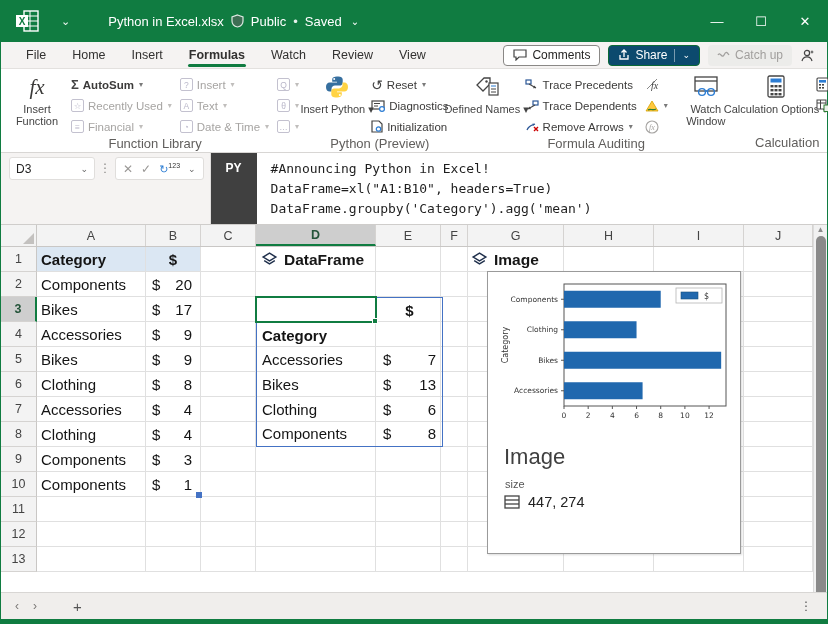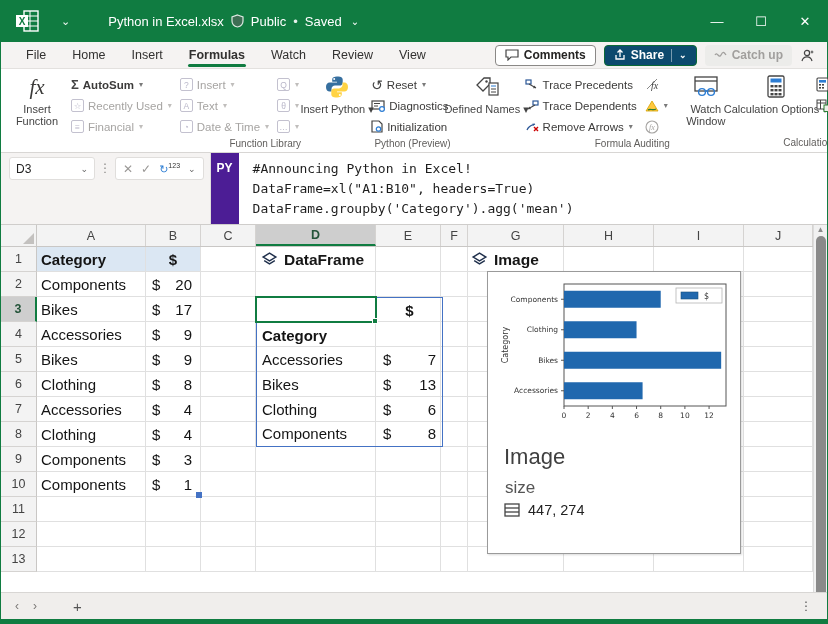--- a/index.html
+++ b/index.html
@@ -17,32 +17,32 @@
   .win-controls { margin-left:auto; display:flex; height:100%; }
   .win-btn { width:44px; height:100%; display:flex; align-items:center; justify-content:center; font-size:13px; color:#fff; }
 
   
   .tabrow { height:27px; background:#f5f3f2; display:flex; align-items:center; border-bottom:1px solid #e3e1df; flex-shrink:0; }
   .menu-tabs { display:flex; align-items:center; height:100%; margin-left:12px; }
   .menu-tab { padding:0 13px; height:100%; display:flex; align-items:center; font-size:12.5px; color:#323130; cursor:default; position:relative; }
   .menu-tab.active { font-weight:bold; }
   .menu-tab.active::after { content:""; position:absolute; left:12px; right:12px; bottom:1px; height:3px; background:#107C41; border-radius:2px; }
   .tabrow-right { margin-left:auto; display:flex; align-items:center; gap:8px; margin-right:10px; }
-  .pill { display:flex; align-items:center; gap:5px; height:21px; padding:0 9px; border-radius:4px; font-size:12px;font-weight:bold; }
+  .pill { display:flex; align-items:center; gap:5px; height:21px; padding:0 9px; border-radius:4px; font-size:12px; }
   .pill.comments { background:#fff; border:1px solid #8a8886; color:#252423; }
   .pill.share { background:#0c4a6e; color:#fff; border:1px solid #0b6a36; }
   .pill.share .divider { width:1px; height:13px; background:rgba(255,255,255,.45); margin:0 2px; }
   .pill.catchup { background:#ececea; color:#a19f9d; }
   .people-btn { color:#444; font-size:14px; display:flex; align-items:center; }
 
   
   .ribbon { height:84px; background:#fff; display:flex; align-items:stretch; border-bottom:1px solid #d8d6d4; padding:3px 4px 0 4px; flex-shrink:0; }
   .rgroup { display:flex; flex-direction:column; padding:0 4px; }
   .rgroup-body { flex:1; display:flex; align-items:flex-start; gap:4px; }
-  .rgroup-label { height:16px; text-align:right; font-size:10px; color:#605e5c; line-height:14px; white-space:nowrap; }
+  .rgroup-label { height:16px; text-align:center; font-size:13px; color:#605e5c; line-height:14px; white-space:nowrap; }
   .rdivider { width:1px; background:#e1dfdd; margin:2px 0; }
   .bigbtn { width:56px; display:flex; flex-direction:column; align-items:center; text-align:center; font-size:11px; color:#444; line-height:12px; padding-top:2px; gap:3px; }
   .bigbtn .bigicon { height:26px; display:flex; align-items:center; justify-content:center; }
   .smallcol { display:flex; flex-direction:column; justify-content:flex-start; padding-top:2px; }
   .smallbtn { height:21px; display:flex; align-items:center; gap:4px; font-size:11.5px; color:#3b3a39; white-space:nowrap; padding:0 2px; }
   .smallbtn.disabled { color:#a6a4a2; }
   .smallbtn .chev { font-size:8px; color:#7a7a7a; margin-left:1px; }
   .smallbtn.disabled .chev { color:#c0bebc; }
   .boxicon { width:13px; height:13px; border:1px solid #9a98a6; border-radius:2px; font-size:8.5px; display:flex; align-items:center; justify-content:center; color:#7a78a6; background:#fff; }
   .smallbtn.disabled .boxicon { border-color:#c3c1cf; color:#b9b7c9; }
@@ -54,21 +54,21 @@
   .fb-left { display:flex; align-items:flex-start; padding:4px 0 0 8px; gap:4px; }
   .namebox { width:86px; height:23px; background:#fff; border:1px solid #e0deDC; border-radius:3px; display:flex; align-items:center; padding:0 6px; font-size:12px; color:#222; }
   .namebox .nb-chev { margin-left:auto; font-size:9px; color:#666; }
   .fb-dots { color:#8a8886; font-size:12px; padding-top:4px; }
   .fb-icons { height:23px; background:#fff; border:1px solid #e0deDC; border-radius:3px; display:flex; align-items:center; gap:8px; padding:0 7px; }
   .fb-icons .gray { color:#9a9896; font-size:12px; }
   .fb-icons .blue123 { color:#2b7cd3; font-size:11px; position:relative; }
   .fb-icons .blue123 sup { font-size:7px; color:#333; }
   .fb-icons .chev { font-size:9px; color:#666; }
   .fb-formula { flex:1; background:#fff; margin:0 0 0 6px; border-left:1px solid #e0deDC; display:flex; align-items:stretch; }
-  .py-badge { width:28px; background:#4c1d95; color:#fff; font-weight:bold; font-size:12px; display:flex; justify-content:center; padding-top:8px; flex-shrink:0; }
+  .py-badge { width:46px; background:#404040; color:#fff; font-weight:bold; font-size:12px; display:flex; justify-content:center; padding-top:8px; flex-shrink:0; }
   .code { padding:6px 0 0 14px; font-family:"DejaVu Sans Mono", monospace; font-size:13px; line-height:20px; color:#1e1e1e; white-space:pre; }
 
   
   .grid-area { flex:1; display:flex; overflow:hidden; background:#fff; }
   .sheet { flex:1; display:flex; flex-direction:column; }
   .col-headers { height:22px; display:flex; flex-shrink:0; background:#f3f3f3; border-bottom:1px solid #c9c7c5; }
   .corner { border-right:1px solid #c9c7c5; background:#f3f3f3; position:relative; }
   .corner::after { content:""; position:absolute; right:2px; bottom:2px; border-left:11px solid transparent; border-bottom:11px solid #c3c1bf; }
   .col-h { display:flex; align-items:center; justify-content:center; font-size:12.5px; color:#444; border-right:1px solid #d5d3d1; }
   .col-h.active { background:#cecece; border-bottom:2px solid #107C41; color:#24543a; font-weight:bold; }
@@ -89,21 +89,21 @@
   .df-grid { display:flex; flex-direction:column; height:100%; font-size:15px; color:#141414; }
   .df-row { height:25px; display:flex; align-items:center; }
   .df-name { width:118px; padding-left:5px; white-space:nowrap; }
   .df-valcell { flex:1; display:flex; align-items:center; justify-content:space-between; padding:0 6px 0 8px; }
   .active-cell { border:2px solid #107C41; background:#fff; }
   .active-cell .handle { position:absolute; right:-3px; bottom:-3px; width:6px; height:6px; background:#107C41; border:1px solid #fff; }
   .b10-mark { width:6px; height:6px; background:#4472c4; }
 
   .image-card { background:#fff; border:1px solid #9a9a9a; box-shadow:1px 1px 2px rgba(0,0,0,.15); }
   .img-title { font-size:22px; color:#404040; margin:14px 0 0 16px; }
-  .img-size-label { font-size:17px; color:#555; margin:8px 0 0 17px; }
+  .img-size-label { font-size:11px; color:#555; margin:8px 0 0 17px; }
   .img-size-row { display:flex; align-items:center; gap:8px; margin:4px 0 0 16px; font-size:14.5px; color:#222; }
   .brand-row { display:flex; align-items:center; gap:6px; margin:16px 0 0 16px; }
   .brand-text { font-size:13.5px; font-weight:bold; color:#2e2e2e; letter-spacing:.5px; }
 
   
   .v-scrollbar { width:16px; background:#f1f1f1; border-left:1px solid #dcdcdc; display:flex; flex-direction:column; align-items:center; }
   .v-scrollbar .arrow { height:18px; display:flex; align-items:center; justify-content:center; color:#8a8a8a; font-size:8px; }
   .v-thumb { width:10px; flex:0 0 430px; background:#8a8a8a; border-radius:5px; margin-top:2px; }
   .v-fill { flex:1; }
 

